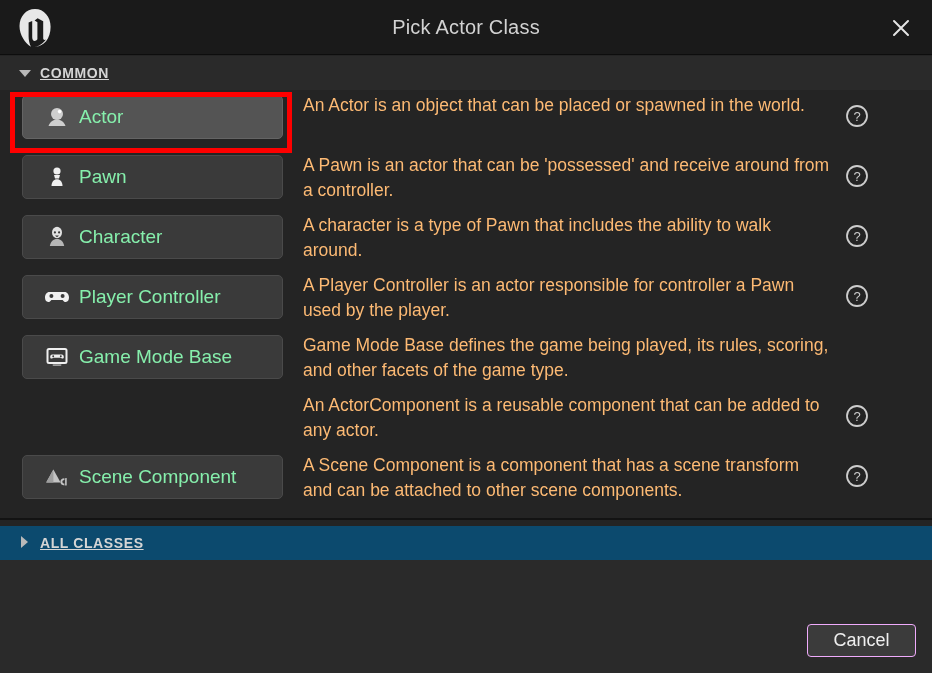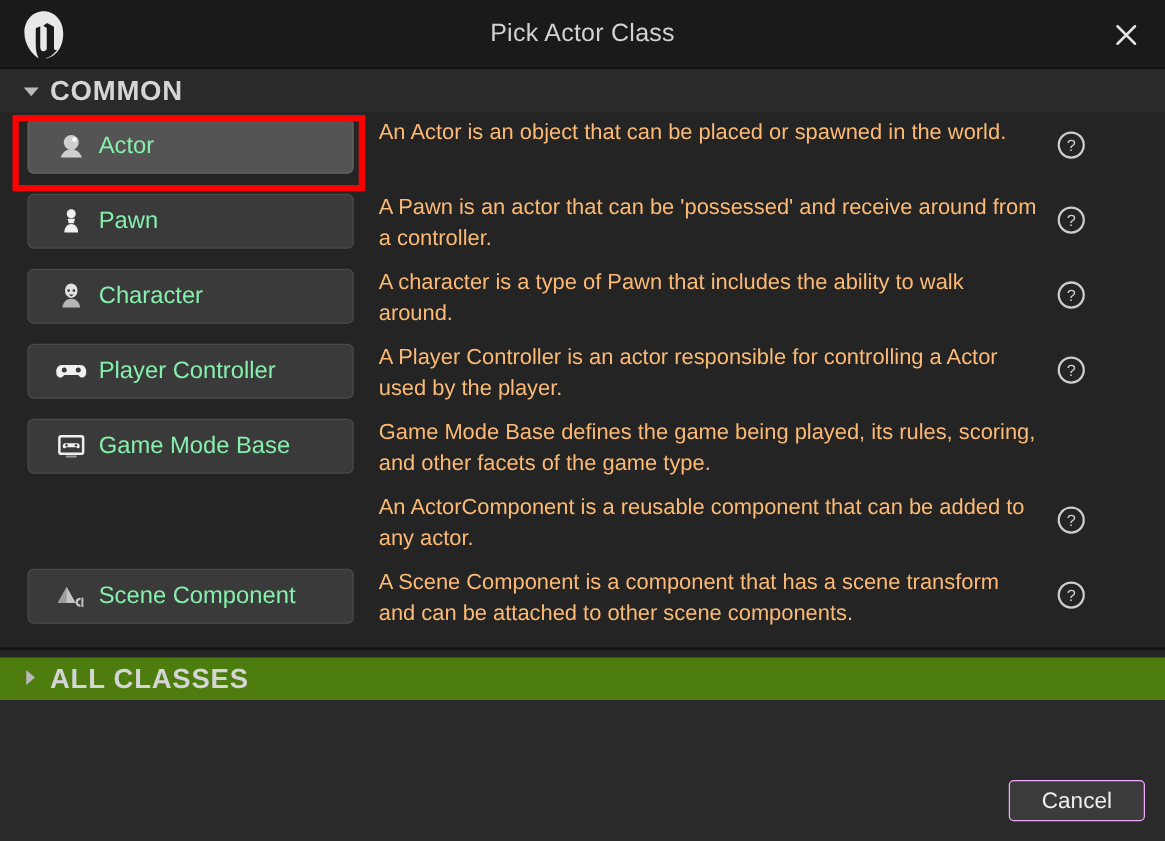--- a/index.html
+++ b/index.html
@@ -65,21 +65,21 @@
     position: absolute;
     left: 0;
     width: 932px;
     height: 34px;
     display: flex;
     align-items: center;
     cursor: pointer;
     box-sizing: border-box;
   }
   .section-header.common { top: 56px; background: #2a2a2a; }
-  .section-header.allclasses { top: 526px; background: #4d7c0f; }
+  .section-header.allclasses { top: 526px; background: #0c4a6e; }
   .tri {
     width: 14px;
     height: 14px;
     margin-left: 18px;
     margin-right: 8px;
     flex: 0 0 auto;
     position: relative;
   }
   .tri.down::before {
     content: "";
@@ -92,23 +92,24 @@
   .tri.right::before {
     content: "";
     position: absolute;
     left: 3px; top: 0px;
     border-top: 6px solid transparent;
     border-bottom: 6px solid transparent;
     border-left: 7px solid #b9b9b9;
   }
   .section-label {
     color: #d5d5d5;
-    font-size: 22px;
+    font-size: 14px;
     font-weight: bold;
     letter-spacing: 0.6px;
+    text-decoration: underline;
   }
 
   
   .list-area {
     position: absolute;
     left: 0; top: 90px;
     width: 932px;
     height: 428px;
     background: #242424;
   }
@@ -307,21 +308,21 @@
       <div class="chip">
         <span class="chip-icon">
           <svg width="26" height="22" viewBox="0 0 26 22">
             <path d="M5.5 6 C2.6 6 1 8.6 1 11.6 C1 14.2 2.2 16 4.2 16 C5.6 16 6.5 15 7.4 13.9 L18.6 13.9 C19.5 15 20.4 16 21.8 16 C23.8 16 25 14.2 25 11.6 C25 8.6 23.4 6 20.5 6 Z" fill="#f0f0f0"></path>
             <circle cx="7.4" cy="10" r="2" fill="#3a3a3a"></circle>
             <circle cx="18.6" cy="10" r="2" fill="#3a3a3a"></circle>
           </svg>
         </span>
         <span class="chip-label">Player Controller</span>
       </div>
-      <div class="desc">A Player Controller is an actor responsible for controlling a Actor used by the player.</div>
+      <div class="desc">A Player Controller is an actor responsible for controller a Pawn used by the player.</div>
       <div class="help">
         <svg width="24" height="24" viewBox="0 0 24 24">
           <circle cx="12" cy="12" r="10" fill="none" stroke="#cdcdcd" stroke-width="1.8"></circle>
           <text x="12" y="17" font-size="13" font-family="Liberation Sans, sans-serif" fill="#cdcdcd" text-anchor="middle">?</text>
         </svg>
       </div>
     </div>
 
     <div class="class-row" style="top:240px">
       <div class="chip">

